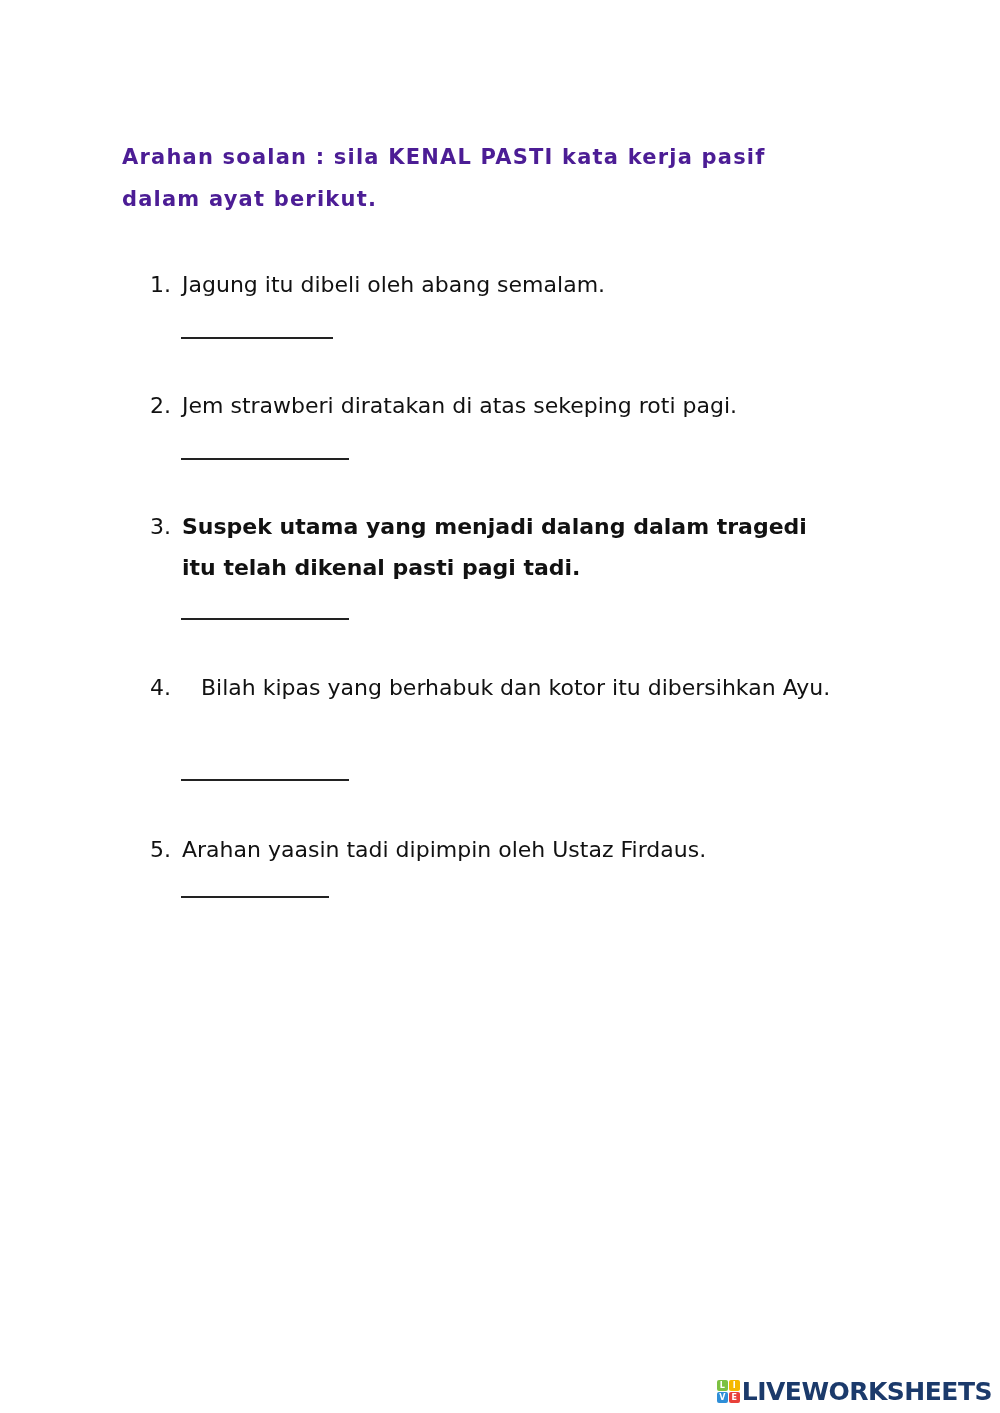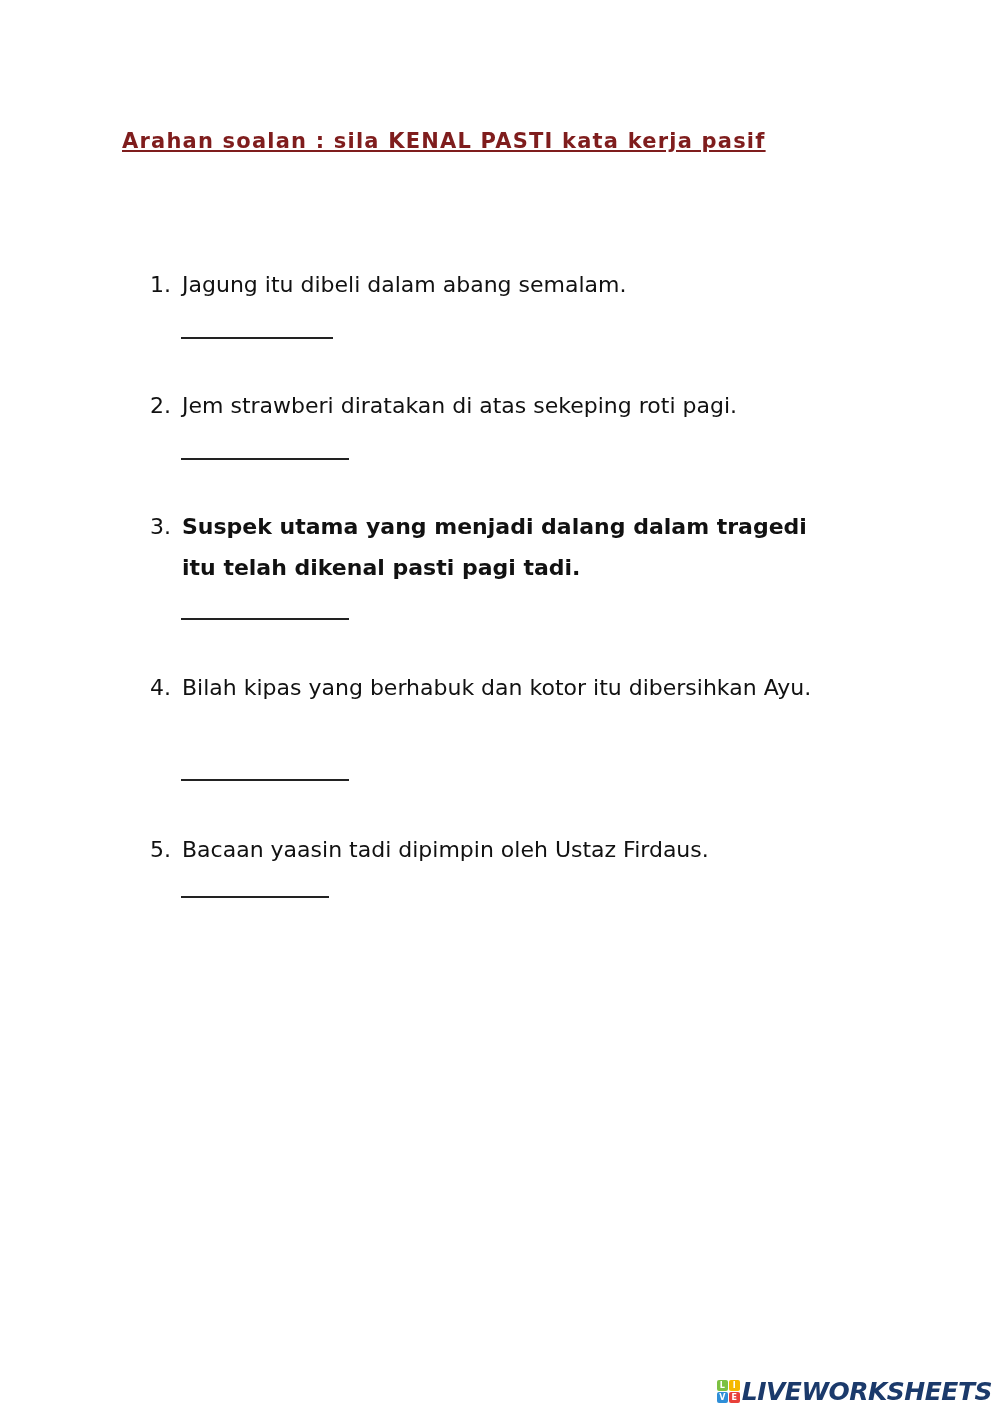--- a/index.html
+++ b/index.html
@@ -11,29 +11,28 @@
       width: 1000px;
       height: 1413px;
       position: relative;
       overflow: hidden;
       font-family: "DejaVu Sans", sans-serif;
       color: #111111;
     }
     .instruction {
       position: absolute;
       left: 122px;
-      top: 120px;
+      top: 136px;
       width: 740px;
       font-family: "DejaVu Sans", sans-serif;
       font-weight: bold;
       font-size: 21px;
       line-height: 42px;
       letter-spacing: 1.2px;
-      color: #7f1d1d;
-      text-decoration: underline;
+      color: #4c1d95;
     }
     .question {
       position: absolute;
       left: 150px;
       width: 720px;
       font-family: "DejaVu Sans", sans-serif;
       font-size: 22px;
       line-height: 41px;
       color: #111;
       display: flex;
@@ -74,57 +73,57 @@
       text-align: center;
       color: #fff;
       border-radius: 2px;
     }
     .logo-text {
       font-family: "DejaVu Sans", sans-serif;
       font-weight: bold;
       font-size: 25px;
       color: #1b3a6b;
       letter-spacing: -0.5px;
-      font-style: italic;
     }
   </style>
 </head>
 <body>
 
 <div class="instruction">
   <div>Arahan soalan : sila KENAL PASTI kata kerja pasif</div>
+  <div>dalam ayat berikut.</div>
 </div>
 
 <div class="question" style="top:264px;">
   <span class="q-num">1.</span>
-  <span class="q-text">Jagung itu dibeli dalam abang semalam.</span>
+  <span class="q-text">Jagung itu dibeli oleh abang semalam.</span>
 </div>
 <div class="answer-line" style="top:337px; width:152px;"></div>
 
 <div class="question" style="top:385px;">
   <span class="q-num">2.</span>
   <span class="q-text">Jem strawberi diratakan di atas sekeping roti pagi.</span>
 </div>
 <div class="answer-line" style="top:458px; width:168px;"></div>
 
 <div class="question" style="top:506px;">
   <span class="q-num">3.</span>
   <span class="q-text" style="max-width:660px;font-weight:bold;">Suspek utama yang menjadi dalang dalam tragedi itu telah dikenal pasti pagi tadi.</span>
 </div>
 <div class="answer-line" style="top:618px; width:168px;"></div>
 
 <div class="question" style="top:667px;">
   <span class="q-num">4.</span>
-  <span class="q-text" style="max-width:660px;">Bilah kipas yang berhabuk dan kotor itu dibersihkan Ayu.</span>
+  <span class="q-text" style="max-width:660px;margin-left:19px;">Bilah kipas yang berhabuk dan kotor itu dibersihkan Ayu.</span>
 </div>
 <div class="answer-line" style="top:779px; width:168px;"></div>
 
 <div class="question" style="top:829px;">
   <span class="q-num">5.</span>
-  <span class="q-text">Bacaan yaasin tadi dipimpin oleh Ustaz Firdaus.</span>
+  <span class="q-text">Arahan yaasin tadi dipimpin oleh Ustaz Firdaus.</span>
 </div>
 <div class="answer-line" style="top:896px; width:148px;"></div>
 
 <div class="logo">
   <div class="logo-icon">
     <span style="background:#7cc142;">L</span>
     <span style="background:#f5b800;">I</span>
     <span style="background:#2f8fd8;">V</span>
     <span style="background:#e8403a;">E</span>
   </div>

